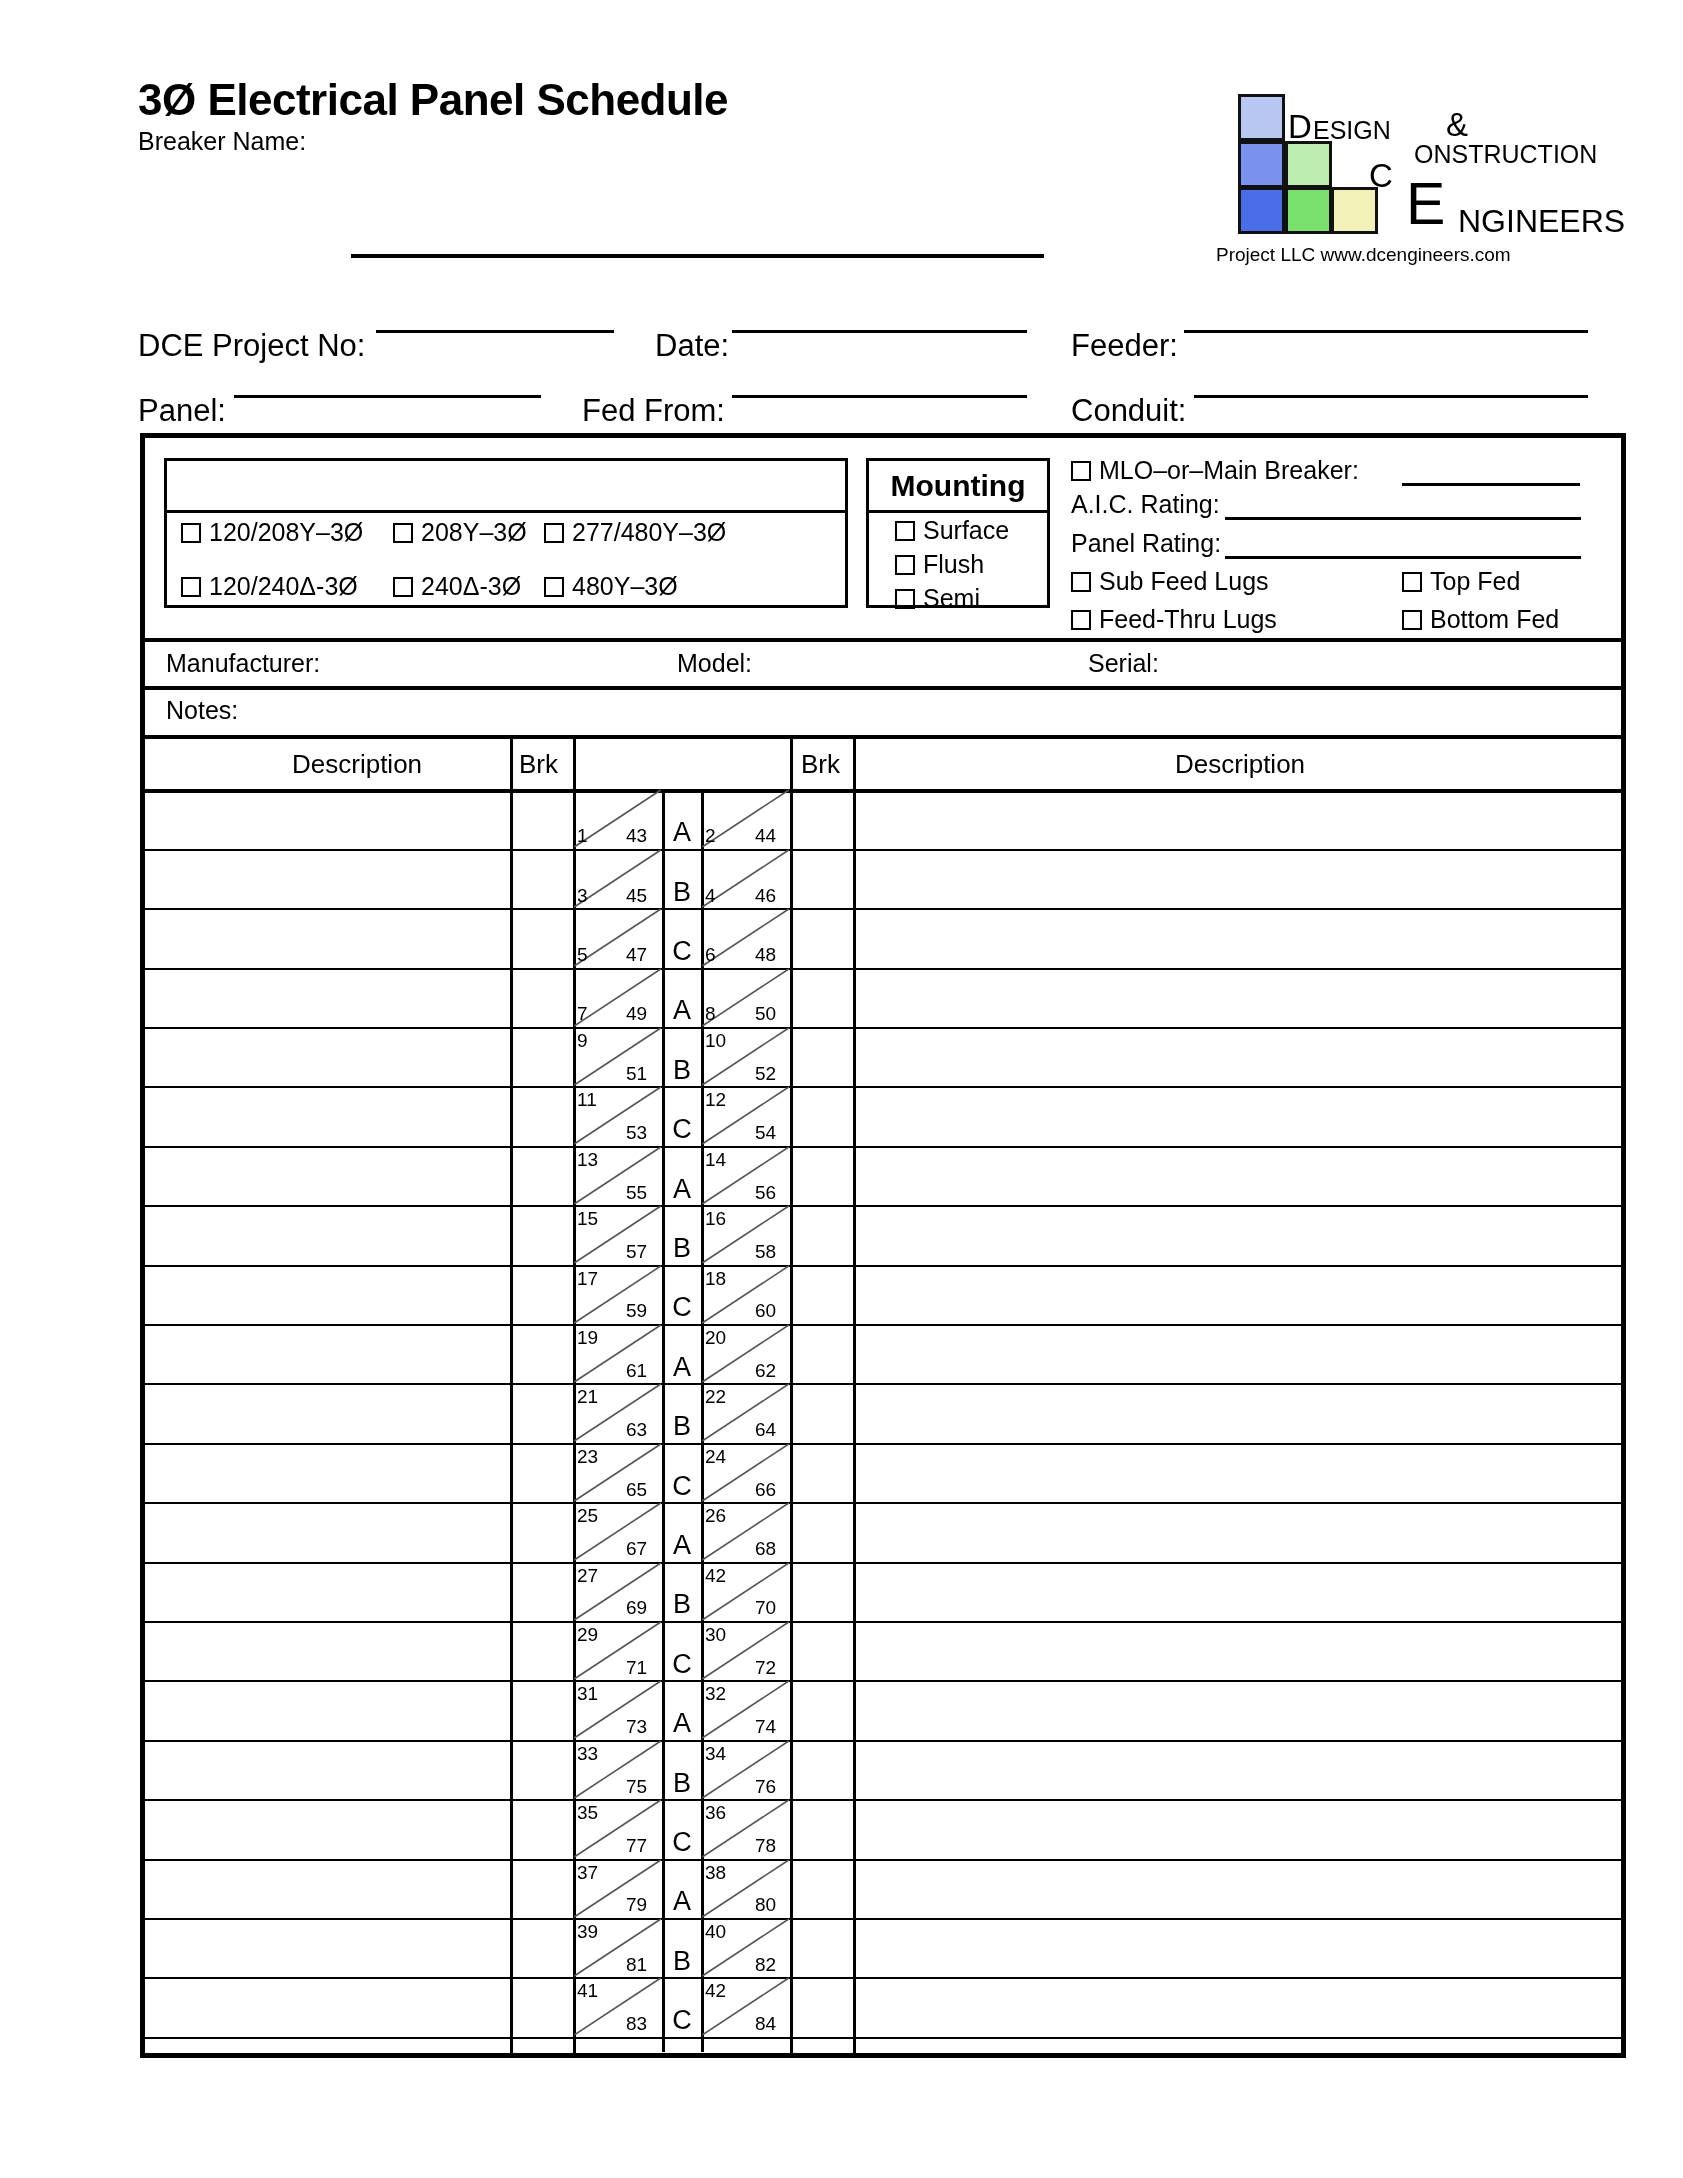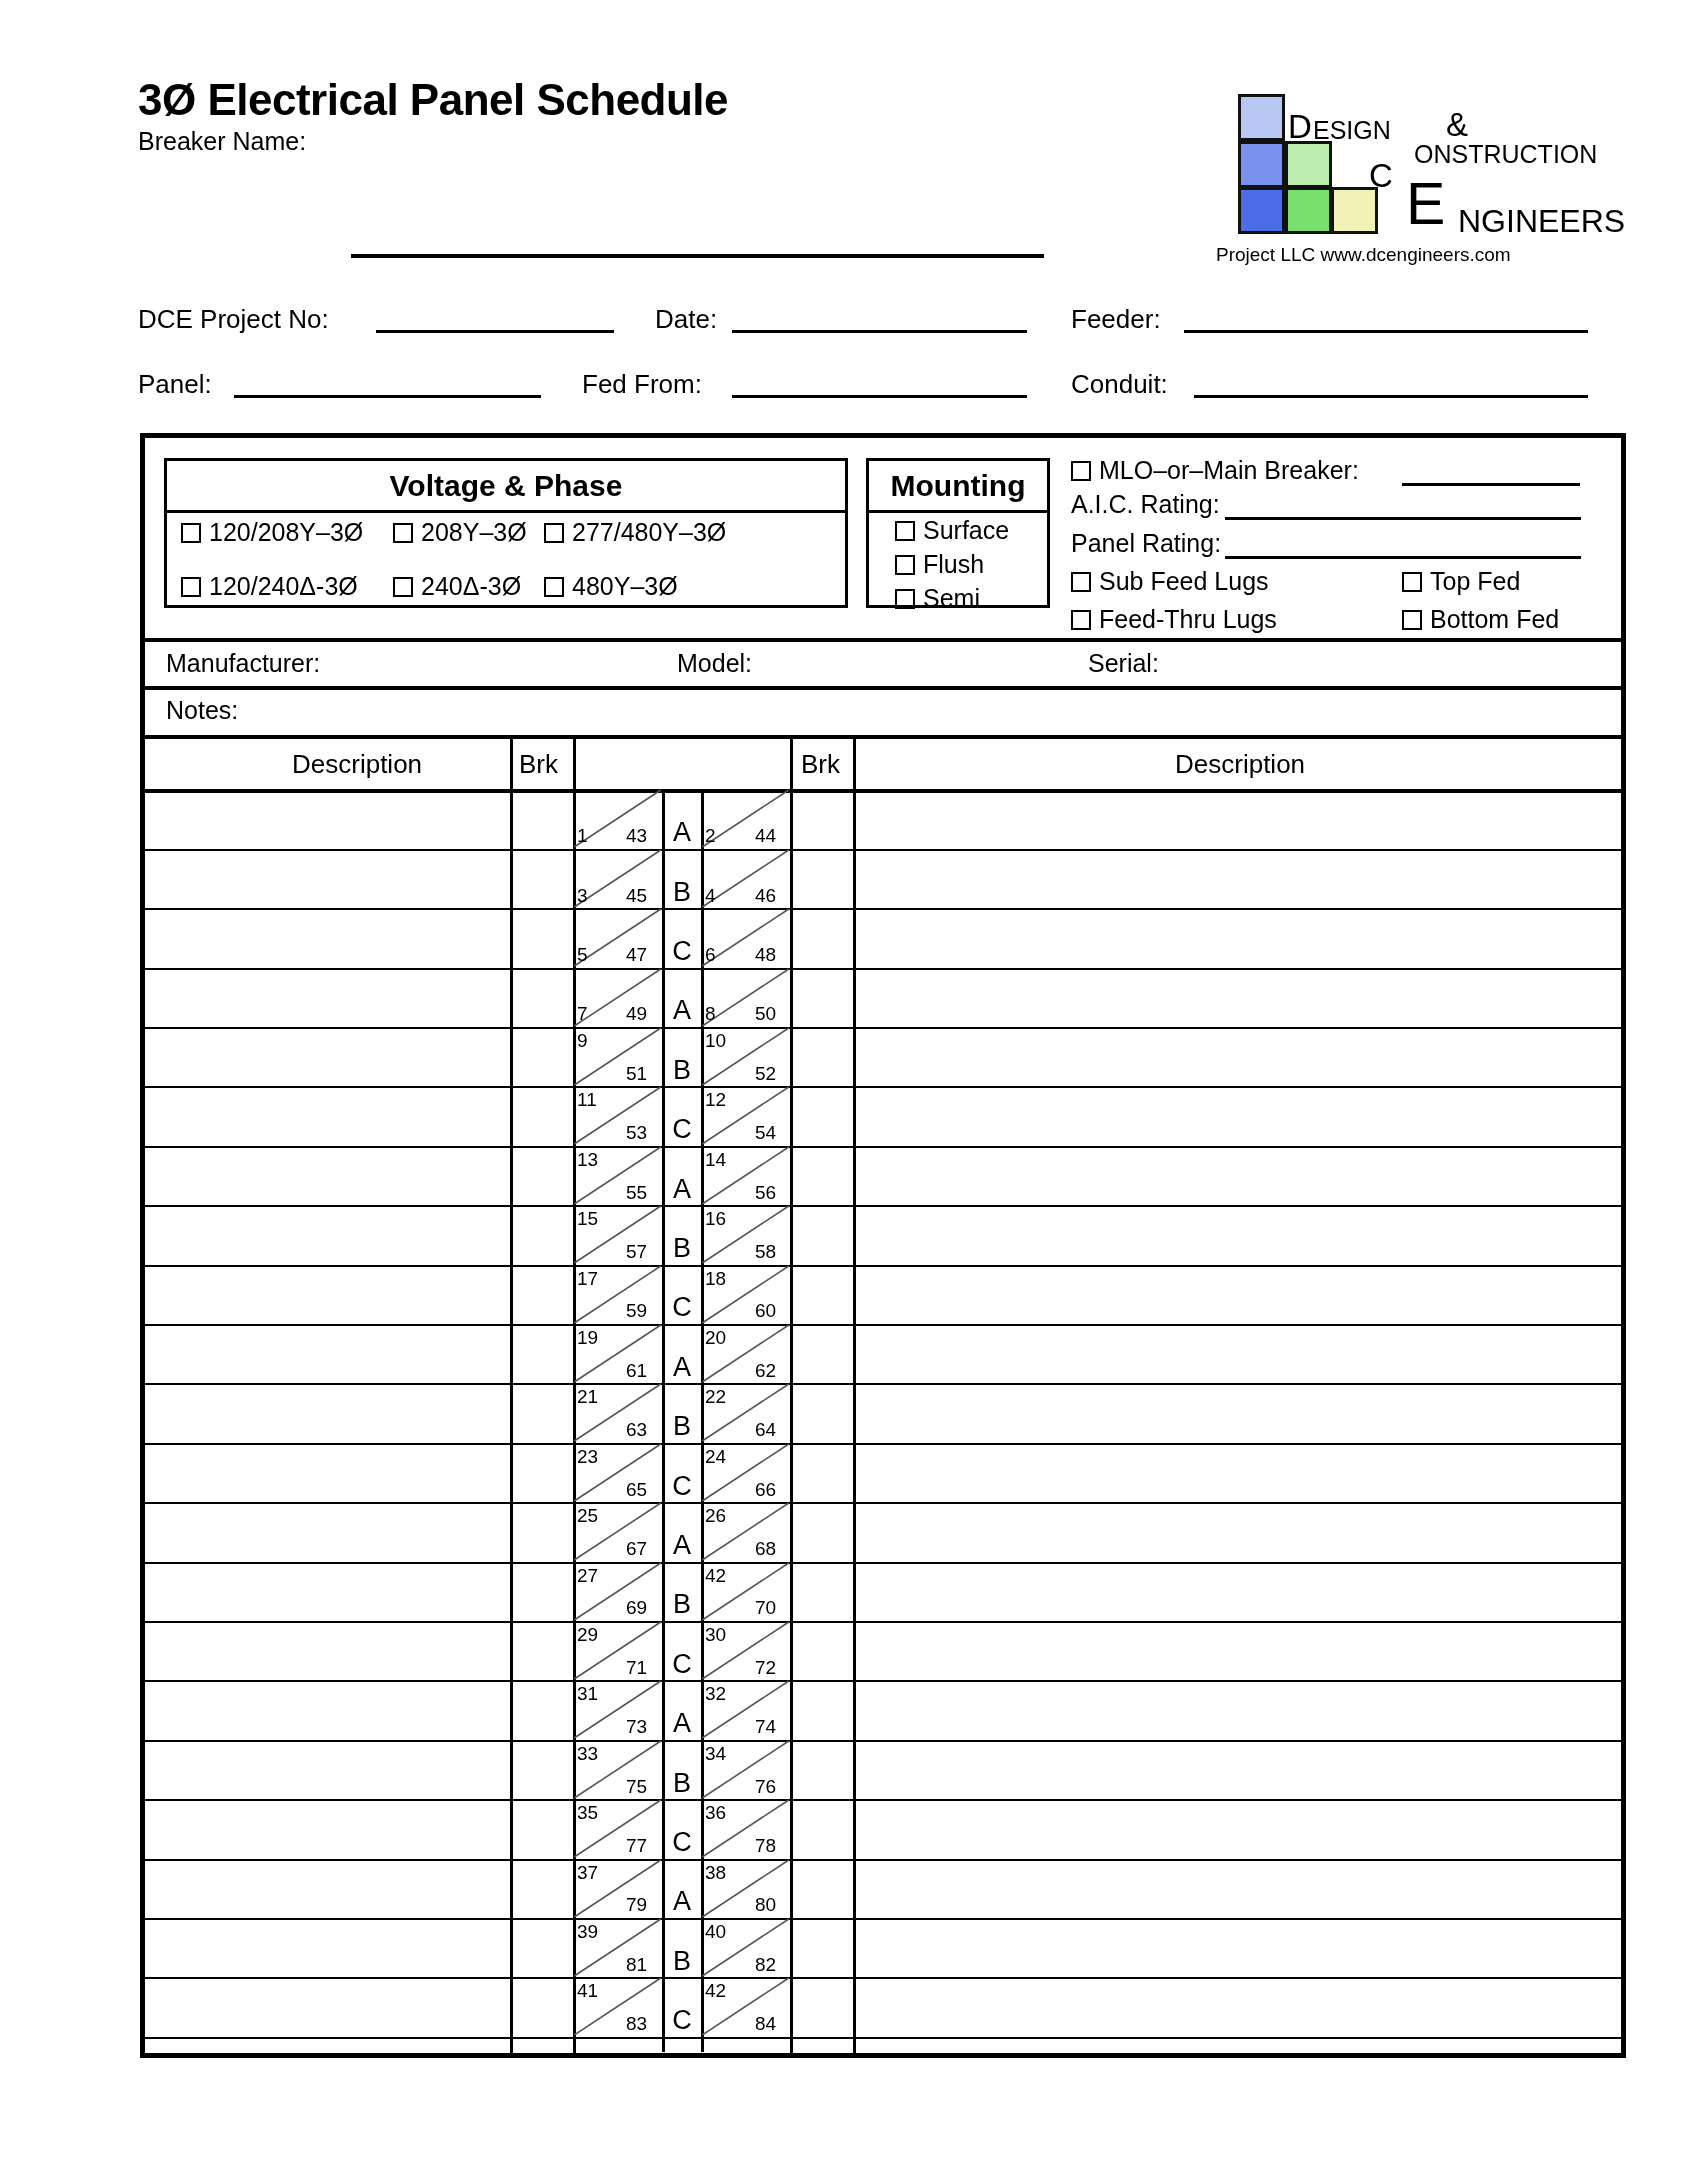--- a/index.html
+++ b/index.html
@@ -30,21 +30,21 @@
 
   
   .logo{position:absolute;left:1238px;top:94px;width:396px;height:168px;}
   .sq{position:absolute;border:3px solid #111;box-sizing:border-box;}
   .logo-txt{position:absolute;white-space:nowrap;font-family:"Liberation Sans",sans-serif;}
   .cap{font-size:33px;}
   .small{font-size:25px;}
   .tag{position:absolute;left:-22px;top:150px;font-size:19px;white-space:nowrap;}
 
   
-  .fld{position:absolute;font-size:26px;white-space:nowrap;}
+  .fld{position:absolute;font-size:31px;white-space:nowrap;margin-top:24px;}
   .uline{position:absolute;border-bottom:3px solid #000;height:0;}
 
   
   .box{
     position:absolute;left:140px;top:433px;
     width:1486px;height:1625px;
     border:5px solid #000;box-sizing:border-box;
   }
 
   
@@ -131,21 +131,20 @@
 
   <div class="fld" style="left:582px;top:369px;">Fed From:</div>
   <div class="uline" style="left:732px;top:395px;width:295px;"></div>
 
   <div class="fld" style="left:1071px;top:369px;">Conduit:</div>
   <div class="uline" style="left:1194px;top:395px;width:394px;"></div>
 
   <div class="box">
 
     <div class="vbox">
-      <div class="vtitle">Voltage &amp; Phase</div>
       <div class="vtitle-rule"></div>
 
       <div class="vopt" style="left:14px;top:57px;">
         <span class="cb"></span><span>120/208Y–3Ø</span>
       </div>
       <div class="vopt" style="left:226px;top:57px;">
         <span class="cb"></span><span>208Y–3Ø</span>
       </div>
       <div class="vopt" style="left:377px;top:57px;">
         <span class="cb"></span><span>277/480Y–3Ø</span>

